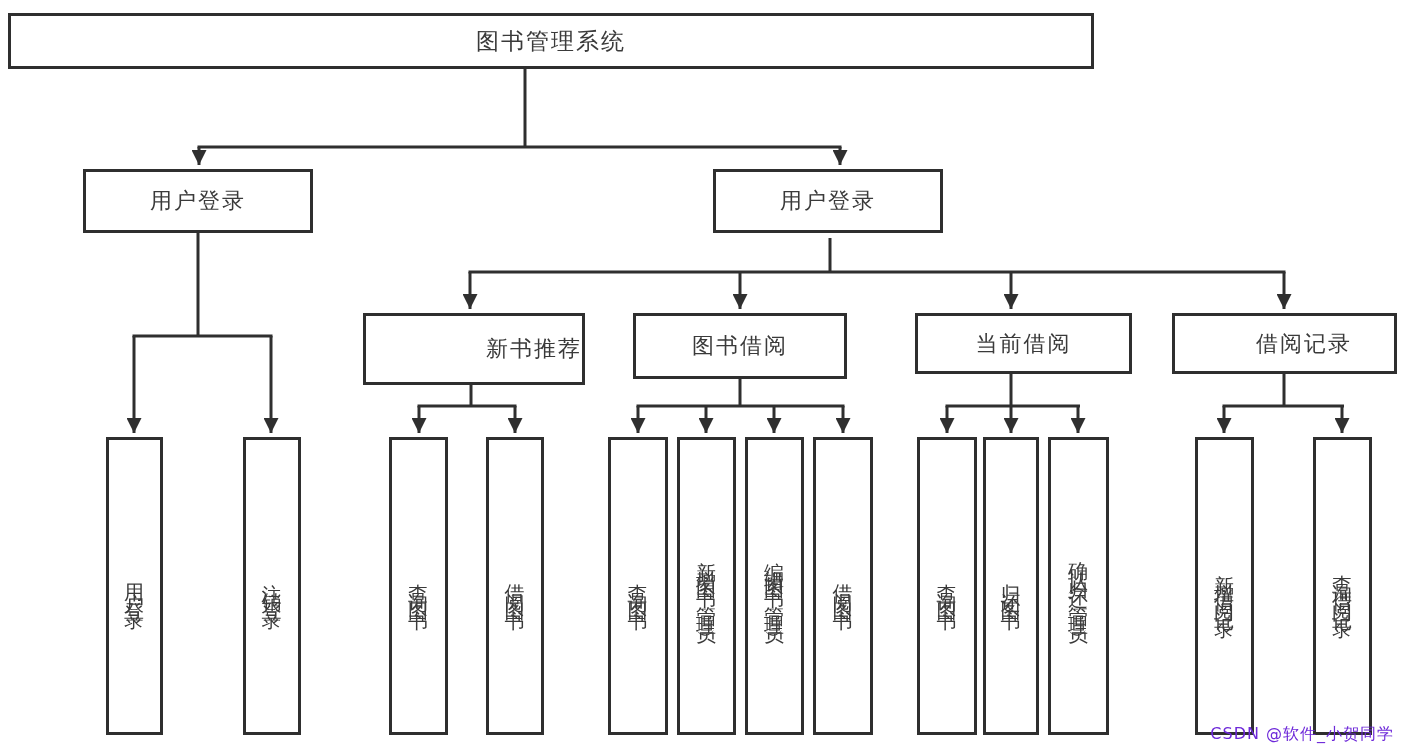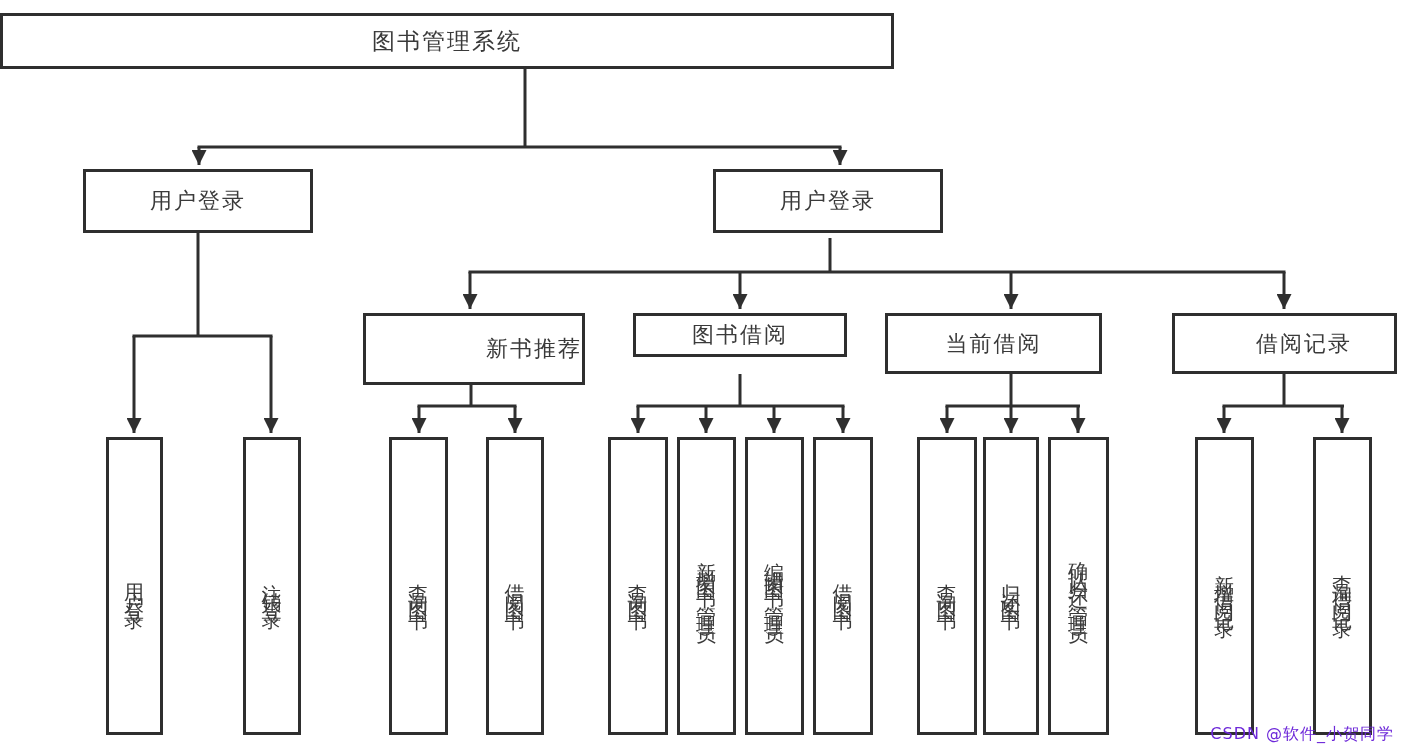--- a/index.html
+++ b/index.html
@@ -96,38 +96,38 @@
       <path d="M1011,406 V433" marker-end="url(#ah)"></path>
       <path d="M1078,406 V433" marker-end="url(#ah)"></path>
 
       <path d="M1284,374 V406"></path>
       <path d="M1222.5,406 H1344"></path>
       <path d="M1224,406 V433" marker-end="url(#ah)"></path>
       <path d="M1342,406 V433" marker-end="url(#ah)"></path>
     </g>
   </svg>
 
-  <div class="node hnode root-node" style="left:0; top:13px; width:894px; height:56px;">
+  <div class="node hnode root-node" style="left:8px; top:13px; width:1086px; height:56px;">
     <span>图书管理系统</span>
   </div>
 
   <div class="node hnode" style="left:83px; top:169px; width:230px; height:64px;">
     <span>用户登录</span>
   </div>
   <div class="node hnode" style="left:713px; top:169px; width:230px; height:64px;">
     <span>用户登录</span>
   </div>
 
   <div class="node hnode" style="left:363px; top:313px; width:222px; height:72px;justify-content:flex-end;">
     <span>新书推荐</span>
   </div>
-  <div class="node hnode" style="left:633px; top:313px; width:214px; height:44px;">
+  <div class="node hnode" style="left:633px; top:313px; width:214px; height:66px;">
     <span>图书借阅</span>
   </div>
-  <div class="node hnode" style="left:885px; top:313px; width:217px; height:61px;">
+  <div class="node hnode" style="left:915px; top:313px; width:217px; height:61px;">
     <span>当前借阅</span>
   </div>
   <div class="node hnode" style="left:1172px; top:313px; width:225px; height:61px;padding-left:39px;">
     <span>借阅记录</span>
   </div>
 
   <div class="node vnode" style="left:106px; width:57px;">
     <span class="vlbl">用户登录</span>
   </div>
   <div class="node vnode" style="left:243px; width:58px;">

